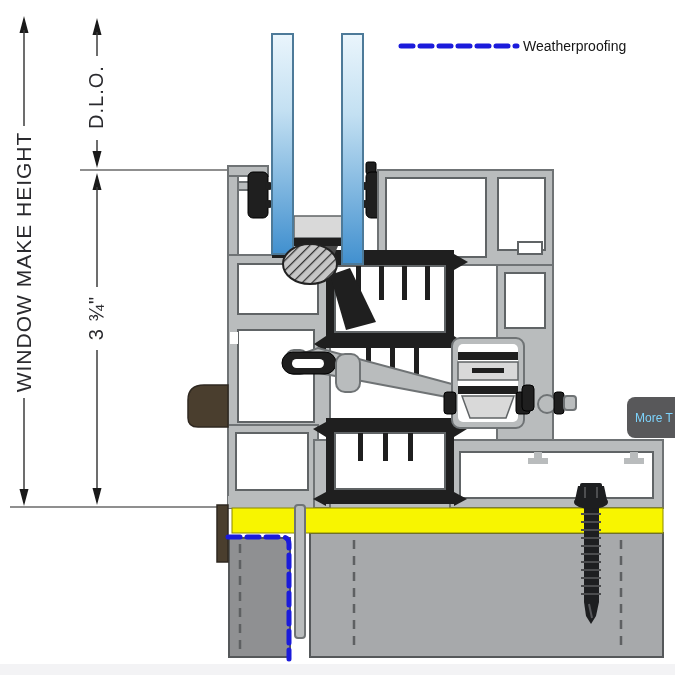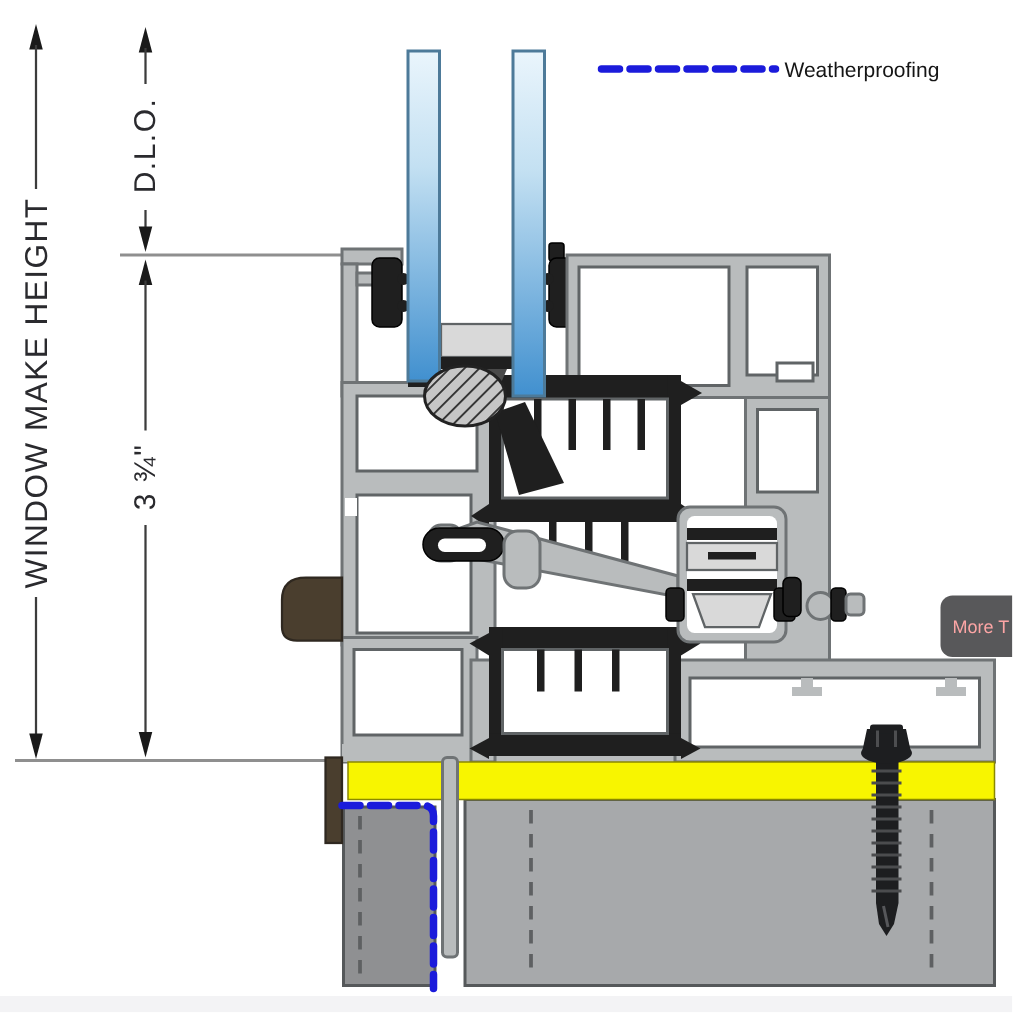--- a/index.html
+++ b/index.html
@@ -26,21 +26,21 @@
   .dimtxt{fill:#2a2a2e;font-size:21px;letter-spacing:1px}
   .dimtxt-s{fill:#2a2a2e;font-size:20px;letter-spacing:1px}
   .legtxt{fill:#151515;font-size:14px}
   .brown{fill:var(--sealant-brown,#4a3e2e);stroke:#2f2820;stroke-width:1.5}
   .screwFill{fill:#1d1e20;stroke:none}
   .thread{stroke:#4b4c4e;stroke-width:2}
   .ltgray{fill:#d9d9d9;stroke:#606466;stroke-width:1.5}
   #more-btn{
     position:absolute;left:627px;top:397px;width:48px;height:41px;
     background:var(--button-gray,#58585a);border-radius:8px 0 0 8px;
-    color:#fca5a5;font-size:12px;display:flex;align-items:center;
+    color:#7dd3fc;font-size:12px;display:flex;align-items:center;
     padding-left:8px;box-sizing:border-box;overflow:hidden;white-space:nowrap;
     cursor:pointer;
   }
 </style>
 </head>
 <body>
 
 <div id="stage">
 <svg width="675" height="675" viewBox="0 0 675 675">
   <defs>

